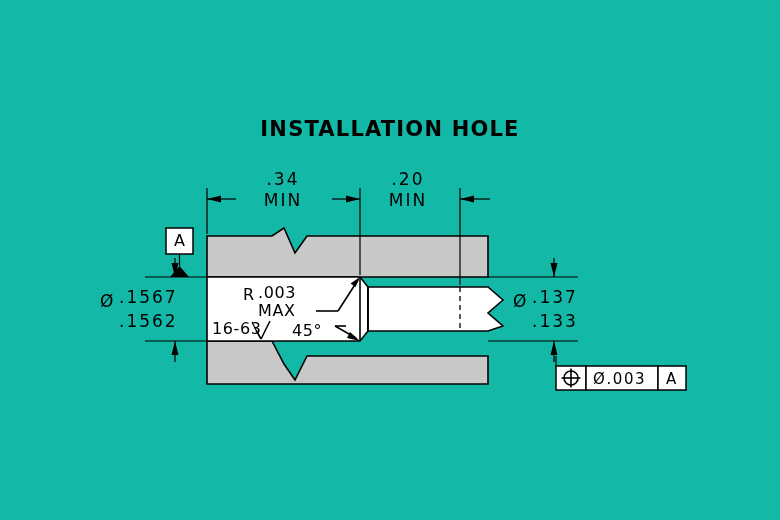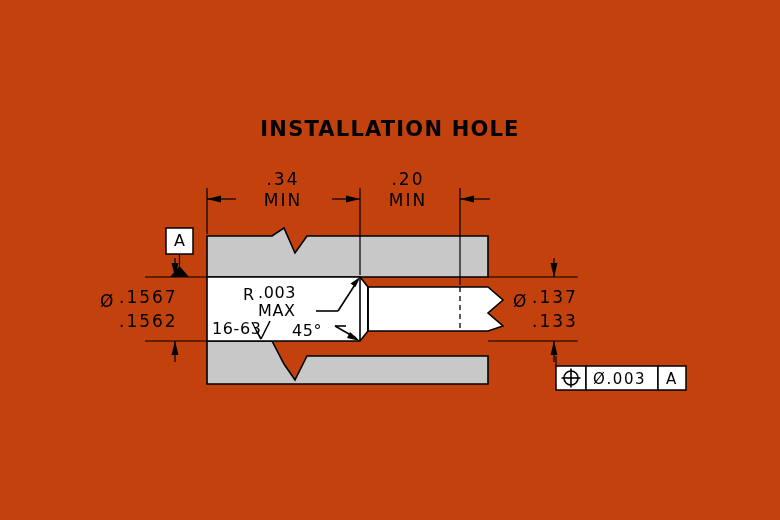--- a/index.html
+++ b/index.html
@@ -11,21 +11,21 @@
   body {
     width: 780px;
     height: 520px;
     font-family: "Liberation Sans", sans-serif;
     overflow: hidden;
   }
   #drawing-root {
     position: relative;
     width: 780px;
     height: 520px;
-    background: #c2410c;
+    background: #14b8a6;
   }
   svg.drawing-canvas {
     position: absolute;
     top: 0;
     left: 0;
     width: 780px;
     height: 520px;
     display: block;
   }
   .dwg-line {

